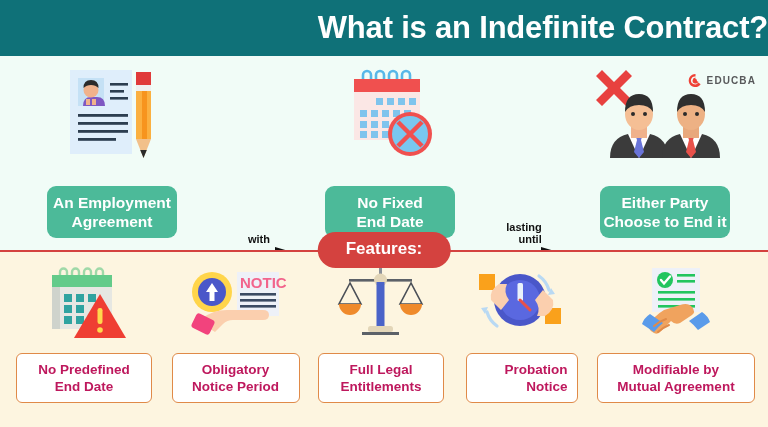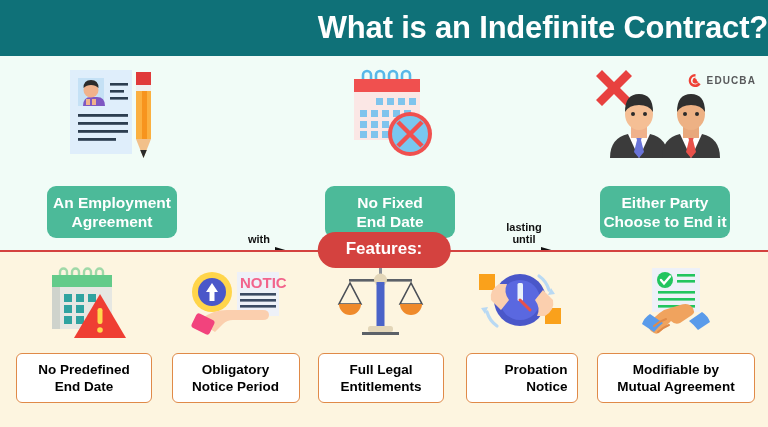--- a/index.html
+++ b/index.html
@@ -73,21 +73,21 @@
   .step-2 { left: 306px; width: 168px; }
   .step-3 { left: 574px; width: 182px; }
 
   
   .connector {
     position: absolute;
     display: flex; flex-direction: column; align-items: center;
   }
   .connector-text {
     font-size: 11px; font-weight: bold; color: #111111;
-    text-align: center; line-height: 12px;
+    text-align: right; line-height: 12px;
     margin-bottom: 2px;
   }
   .connector-arrow { display: block; }
   .conn-1 { left: 216px; top: 177px; width: 86px; }
   .conn-2 { left: 480px; top: 165px; width: 88px; }
 
   
   .divider {
     position: absolute; left: 0; top: 250px;
     width: 768px; height: 4px; background: #d4423f;
@@ -121,21 +121,21 @@
     align-items: center; justify-content: flex-start;
   }
   .feature-art {
     height: 76px; display: flex; align-items: flex-end; justify-content: center;
   }
   .feature-label {
     margin-top: 11px;
     background: #ffffff;
     border: 1.6px solid #e08a48;
     border-radius: 6px;
-    color: #000000;
+    color: #be185d;
     font-size: 13.5px; font-weight: bold;
     line-height: 17px;
     text-align: center;
     padding: 7px 9px;
   }
   .f1 { width: 152px; } .f1 .feature-label { min-width: 136px; }
   .f2 { width: 142px; } .f2 .feature-label { min-width: 128px; }
   .f3 { width: 140px; } .f3 .feature-label { min-width: 126px; }
   .f4 { width: 132px; } .f4 .feature-label { min-width: 112px; text-align: right; }
   .f5 { width: 168px; } .f5 .feature-label { min-width: 158px; }

